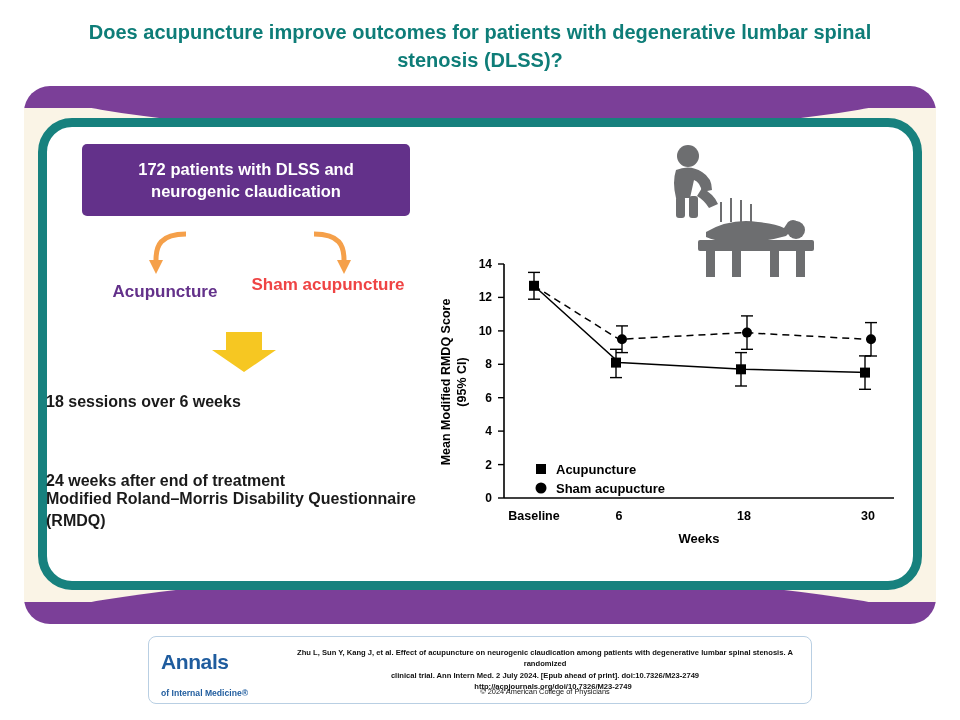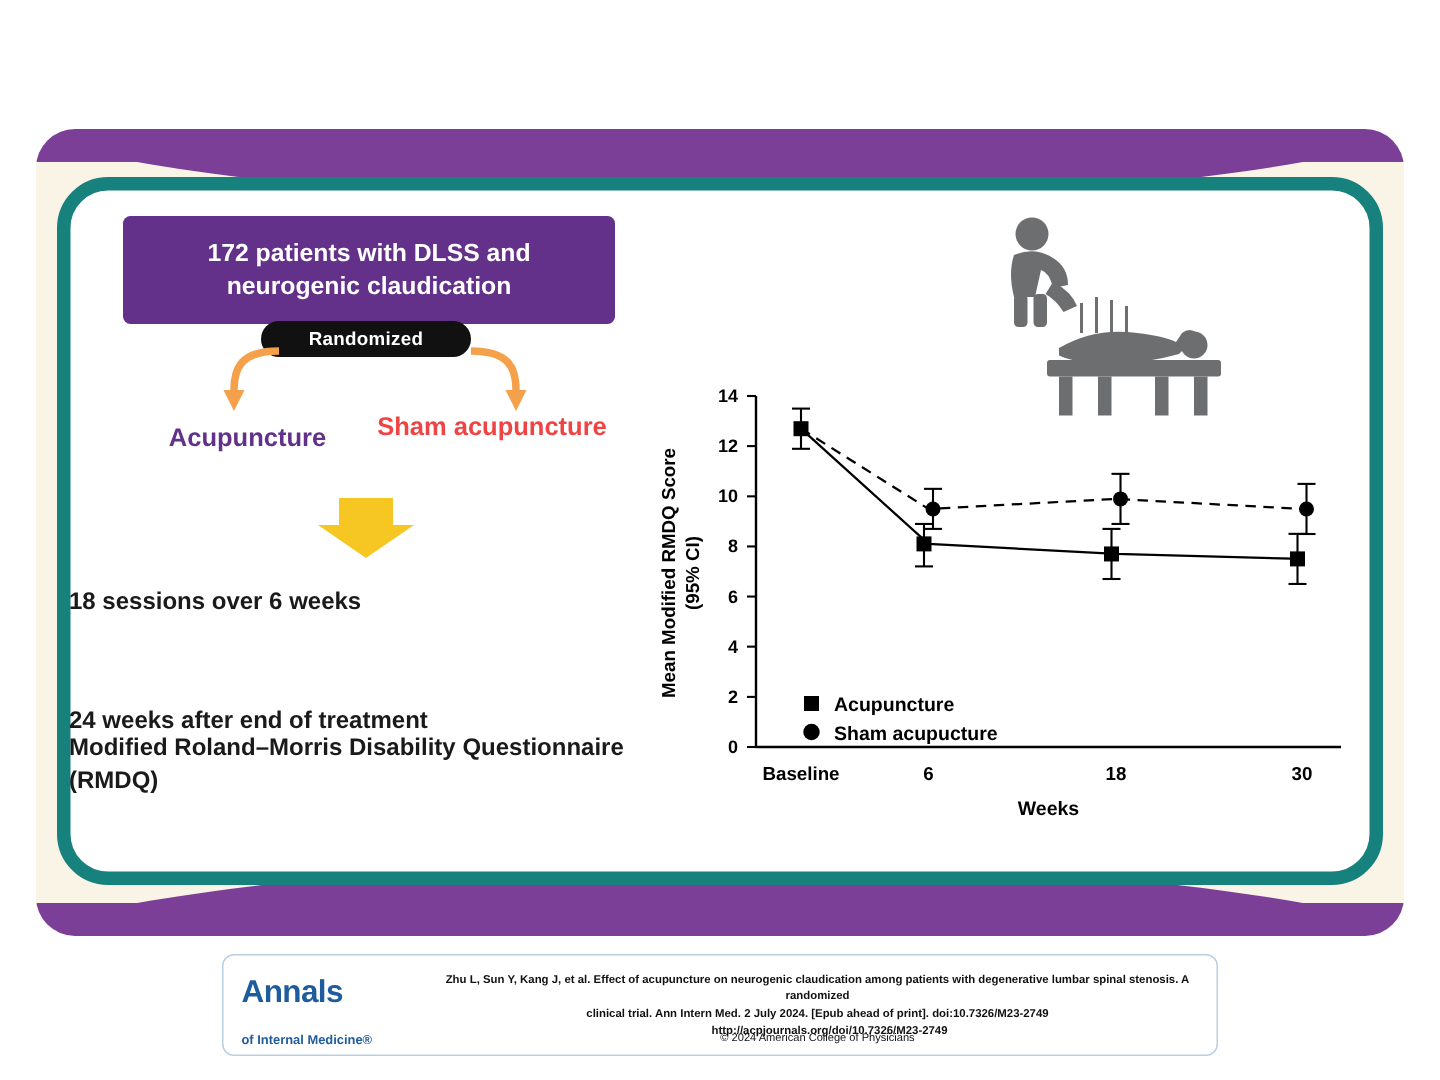--- a/index.html
+++ b/index.html
@@ -240,33 +240,33 @@
     text-align: center;
     font-size: 7.4px;
     color: #111111;
   }
 </style>
 </head>
 <body>
 
 <div id="page">
 
+  <div class="title">Does acupuncture improve outcomes for patients with degenerative lumbar spinal stenosis (DLSS)?</div>
 
   <div class="plate">
     <div class="plate-cream">
       <div class="arc-top"></div>
       <div class="arc-bottom"></div>
     </div>
   </div>
 
   <div class="teal-frame"></div>
 
   <div class="box-enroll">172 patients with DLSS and neurogenic claudication</div>
 
-  <div class="rand-pill">Randomized</div>
 
   <svg class="arrows-svg" viewBox="0 0 240 62">
     <path d="M120 4 L120 4" stroke="none"></path>
     <path d="M56 8 C30 8 26 20 26 34" stroke="#f5a04a" stroke-width="5" fill="none"></path>
     <polygon points="26,48 19,34 33,34" fill="#f5a04a"></polygon>
     <path d="M184 8 C210 8 214 20 214 34" stroke="#f5a04a" stroke-width="5" fill="none"></path>
     <polygon points="214,48 207,34 221,34" fill="#f5a04a"></polygon>
   </svg>
 
   <div class="arm-left">Acupuncture</div>

